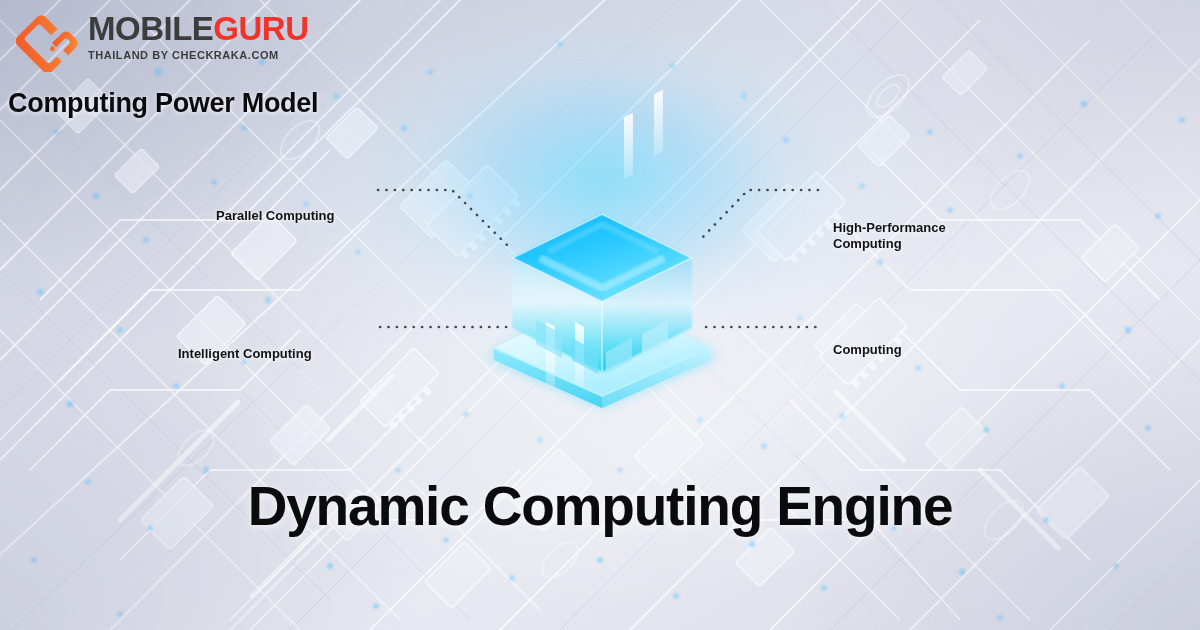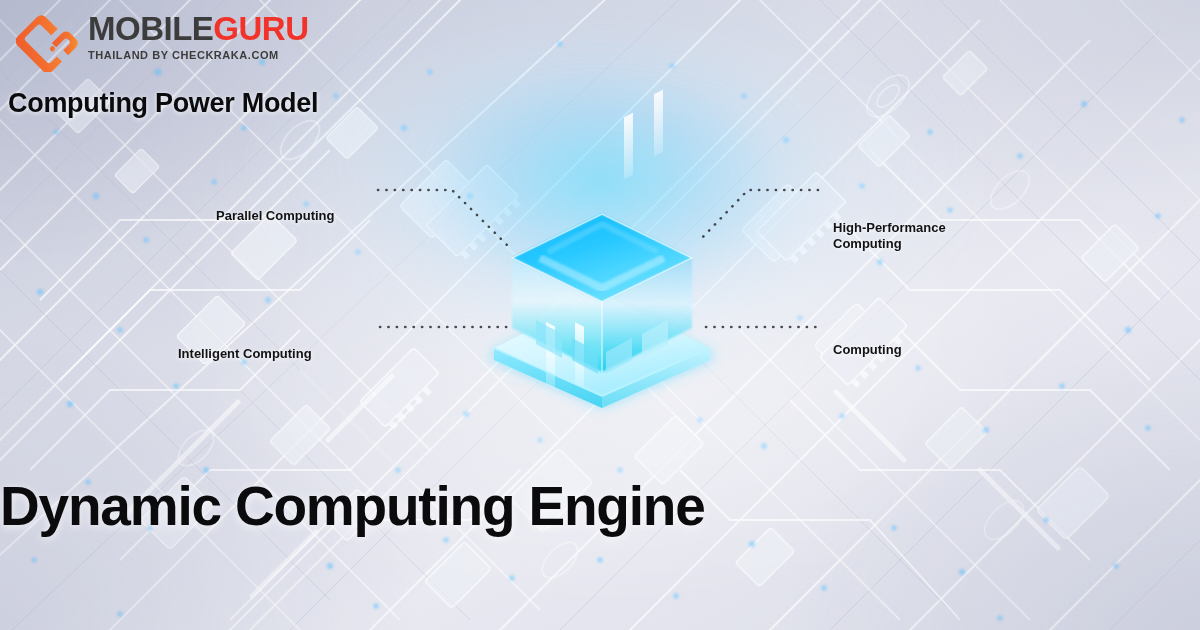--- a/index.html
+++ b/index.html
@@ -35,21 +35,21 @@
   .logo-word{font-size:33px;font-weight:bold;letter-spacing:-.5px;white-space:nowrap;}
   .logo-word .a{color:#3c3c3c;}
   .logo-word .b{color:#f1332a;}
   .logo-sub{font-size:11px;font-weight:bold;color:#3c3c3c;letter-spacing:.55px;
     margin-top:5px;white-space:nowrap;}
 
   
   .title{position:absolute;font-weight:bold;color:#0b0b0d;white-space:nowrap;}
   #section-title{left:8px;right:0;top:88px;text-align:left;font-size:27px;letter-spacing:-.3px;
     text-shadow:0 1px 5px rgba(255,255,255,.85);}
-  #main-headline{left:0;right:0;top:474px;text-align:left;font-size:55px;letter-spacing:-1.2px;
+  #main-headline{left:0;right:0;top:474px;text-align:center;font-size:55px;letter-spacing:-1.2px;
     text-shadow:0 2px 10px rgba(255,255,255,.75);}
 
   
   .callout{position:absolute;font-size:13px;font-weight:bold;color:#121214;
     line-height:1.25;white-space:nowrap;text-shadow:0 1px 5px rgba(255,255,255,.9);margin-top:28px;}
   #label-parallel{left:216px;top:180px;}
   #label-intelligent{left:178px;top:318px;}
   #label-hpc{left:833px;top:192px;}
   #label-device-cloud{left:833px;top:314px;}
   .callout .l2{display:block;}

